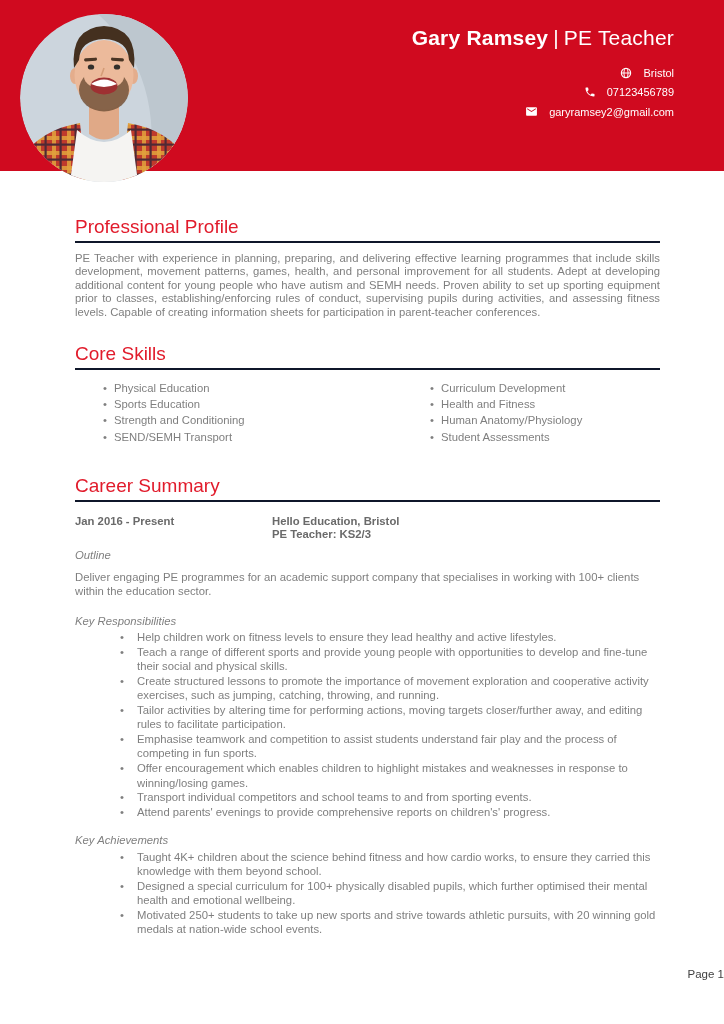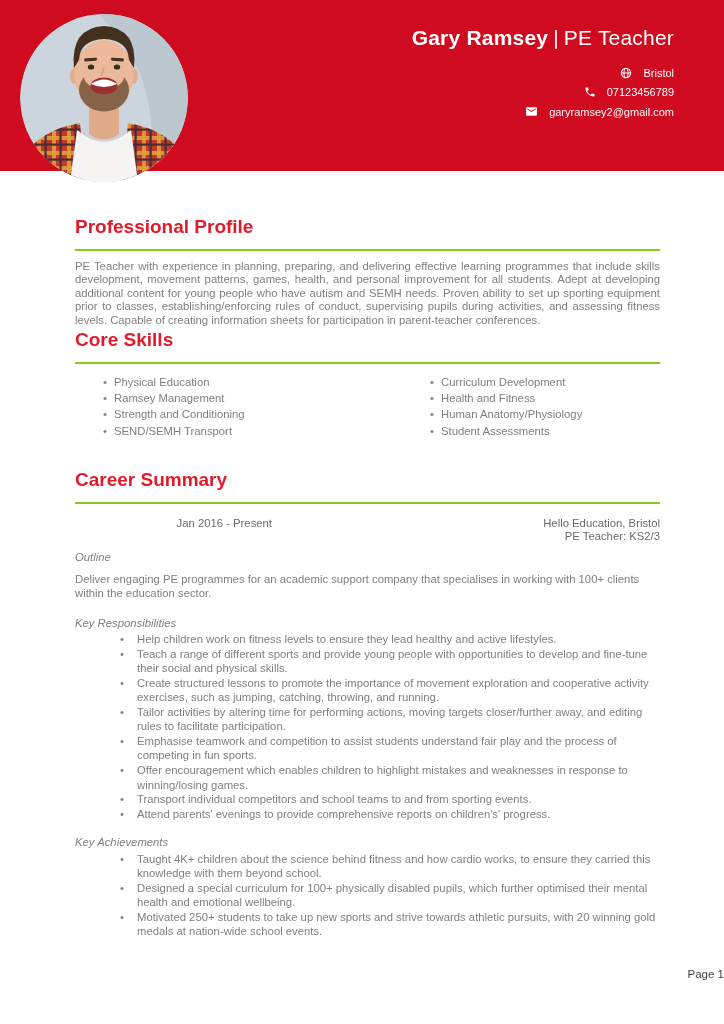--- a/index.html
+++ b/index.html
@@ -26,41 +26,41 @@
   .title-line .sep { margin:0 5px; font-weight:normal; }
   .contact { margin-top:13px; font-size:11px; }
   .contact-row {
     display:flex; justify-content:flex-end; align-items:center;
     height:19.5px; gap:11px;
   }
   .contact-row svg { display:block; }
   
   .content { position:absolute; top:216px; left:75px; width:585px; }
   h2.section {
-    color:#e11b2b; font-size:19px; font-weight:bold; line-height:22px;
-    padding-bottom:11px; border-bottom:2px solid #84cc16;
+    color:#e11b2b; font-size:19px; font-weight:normal; line-height:22px;
+    padding-bottom:3px; border-bottom:2px solid #0f172a;
   }
   .profile-text {
     margin-top:9px; font-size:11.3px; line-height:13.4px;
     color:#7f7f7f; text-align:justify;
   }
-  .section-gap-1 { margin-top:2px; }
+  .section-gap-1 { margin-top:24px; }
   .section-gap-2 { margin-top:30px; }
   
   .skills {
     display:grid; grid-template-columns:327px 1fr;
     margin-top:10px; font-size:11.3px; color:#7f7f7f;
   }
   .skills ul { list-style:none; }
   .skills li { display:flex; line-height:16.2px; padding-left:28px; }
   .skills .blt { width:11px; flex:none; }
   
   .job-header {
     display:grid; grid-template-columns:197px 1fr; margin-top:13px;
-    font-size:11.3px; line-height:13.5px; color:#6a6a6a; font-weight:normal;text-align:right;
+    font-size:11.3px; line-height:13.5px; color:#6a6a6a; font-weight:bold;
   }
   .sub-label {
     margin-top:16px; font-size:11.3px; line-height:13.5px;
     color:#7f7f7f; font-style:italic;
   }
   .outline-label { margin-top:7px; }
   .outline-text {
     margin-top:9px; font-size:11.3px; line-height:13.6px; color:#7f7f7f;
   }
   ul.bullets { list-style:none; margin-top:2px; font-size:11.3px; color:#7f7f7f; }
@@ -156,21 +156,21 @@
 
   <h2 class="section section-gap-1">Core Skills</h2>
   <div class="skills">
     <ul>
       <li>
           <span class="blt">•</span>
           <span>Physical Education</span>
         </li>
       <li>
           <span class="blt">•</span>
-          <span>Ramsey Management</span>
+          <span>Sports Education</span>
         </li>
       <li>
           <span class="blt">•</span>
           <span>Strength and Conditioning</span>
         </li>
       <li>
           <span class="blt">•</span>
           <span>SEND/SEMH Transport</span>
         </li>
     </ul>

